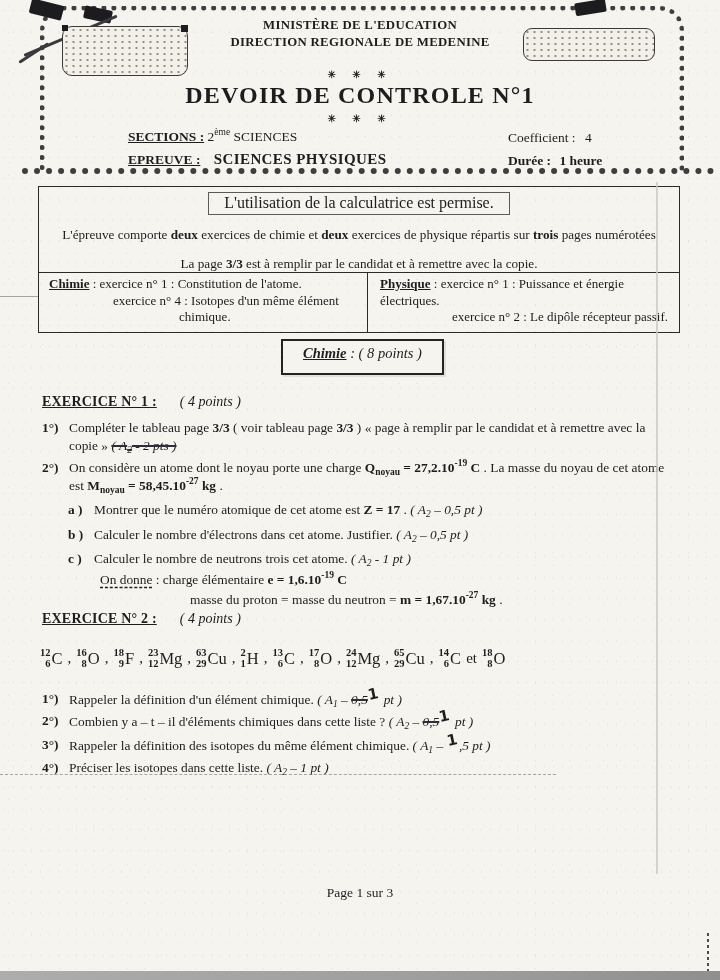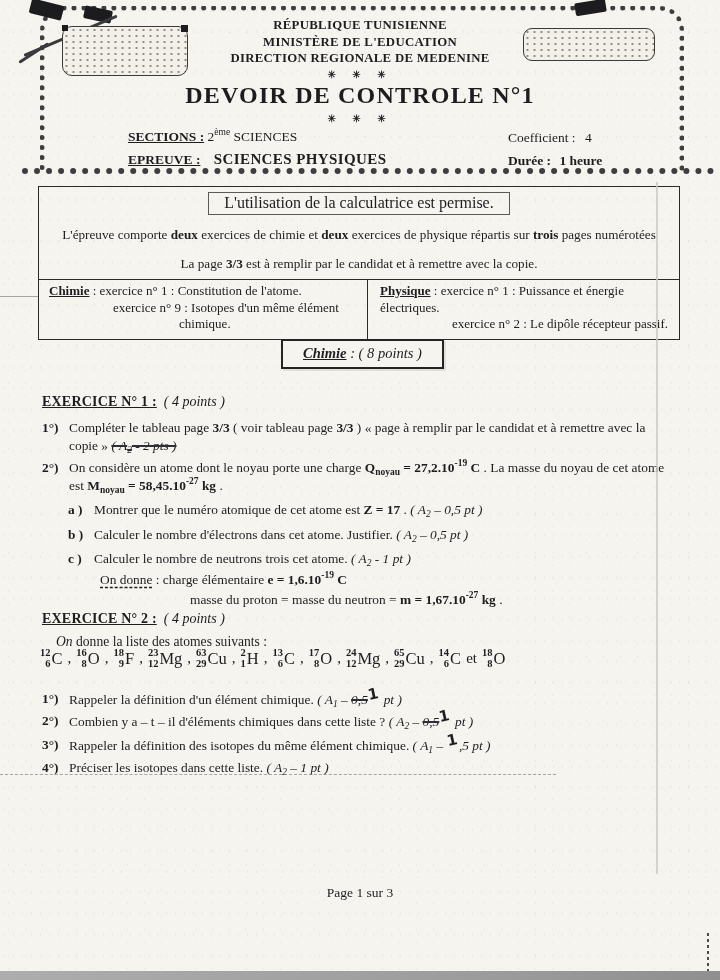--- a/index.html
+++ b/index.html
@@ -37,35 +37,35 @@
   .sections-row{left:128px;top:129px}
   .coef{left:508px;top:130px;font-weight:normal}
   .epreuve-row{left:128px;top:151px}
   .epreuve-val{font-weight:bold;font-size:15px;letter-spacing:.4px}
   .duree{left:508px;top:153px;font-weight:bold}
   
   .notice{position:absolute;left:38px;top:186px;width:642px;border:1.6px solid #2a2a2a}
   .calc-line{text-align:center;margin-top:5px}
   .calc-box{display:inline-block;border:1px solid #5a5a5a;padding:1px 15px 2px;font-size:16px}
   .notice-p{text-align:center;font-size:13.2px;line-height:17.5px;margin-top:11px}
-  .notice-table{display:flex;border-top:1.6px solid #2a2a2a;margin-top:7px;min-height:60px}
+  .notice-table{display:flex;border-top:1.6px solid #2a2a2a;min-height:60px}
   .cell{font-size:13px;line-height:16.5px;padding:3px 6px 5px 10px}
   .cell-chimie{width:328px}
   .cell-physique{flex:1;border-left:1.6px solid #2a2a2a;padding-left:12px}
   .cell .lbl{font-weight:bold;text-decoration:underline}
   .ind1{padding-left:64px}
   .ind2{padding-left:130px}
   .ind3{padding-left:72px}
   
-  .chim-box{position:absolute;left:281px;top:339px;border:2.6px solid #242424;padding:4px 20px 5px;font-size:14.5px;font-style:italic;background:#f6f4ee;box-shadow:2px 2px 0 #00000014}
+  .chim-box{position:absolute;left:281px;top:339px;border:2.6px solid #242424;padding:4px 20px 11px;font-size:14.5px;font-style:italic;background:#f6f4ee;box-shadow:2px 2px 0 #00000014}
   .chim-box .lbl{font-weight:bold;text-decoration:underline}
   
   .ex-head{position:absolute;left:42px;font-size:14px}
   .ex-head .h{font-weight:bold;text-decoration:underline;letter-spacing:.2px}
-  .ex-head .p{margin-left:7px}
+  .ex-head .p{margin-left:23px}
   .q{position:absolute;display:flex;font-size:13.4px;line-height:18px}
   .q .num{font-weight:bold;width:27px;flex-shrink:0}
   .q .txt{flex:1}
   .abc .num{width:26px;font-weight:bold}
   .given{position:absolute;font-size:13.4px}
   .intro{position:absolute;font-size:13.6px}
   
   .b{font-weight:bold}
   .i{font-style:italic}
   .u-dash{text-decoration:underline dashed;text-underline-offset:3px}
@@ -101,21 +101,20 @@
   <div class="ink ink3"></div>
   <div class="pen pen1"></div>
   <div class="pen pen2"></div>
 
   <div class="stamp stamp-left"></div>
   <div class="tick" style="left:62px;top:25px;width:6px;height:6px"></div>
   <div class="tick" style="left:181px;top:25px;width:7px;height:7px"></div>
   <div class="stamp stamp-right"></div>
 
   <div class="hdr hdr-lines">
-    <div>RÉPUBLIQUE TUNISIENNE</div>
     <div>MINISTÈRE DE L'EDUCATION</div>
     <div>DIRECTION REGIONALE DE MEDENINE</div>
   </div>
   <div class="stars stars-top">✳ ✳ ✳</div>
   <div class="hdr title">DEVOIR DE CONTROLE N°1</div>
   <div class="stars stars-mid">✳ ✳ ✳</div>
 
   <div class="meta sections-row">
     <span class="meta-label">SECTIONS :</span>
     <span style=""><span>2</span><sup>ème</sup><span> SCIENCES</span></span>
@@ -135,21 +134,21 @@
 
   <div class="notice">
     <div class="calc-line">
       <span class="calc-box">L'utilisation de la calculatrice est permise.</span>
     </div>
     <div class="notice-p"><span>L'épreuve comporte  </span><span class="b">deux</span><span>  exercices de chimie et  </span><span class="b">deux</span><span>  exercices de physique répartis sur  </span><span class="b">trois</span><span>  pages numérotées</span></div>
     <div class="notice-p"><span>La page  </span><span class="b">3/3</span><span>  est à remplir par le candidat et à remettre avec la copie.</span></div>
     <div class="notice-table">
       <div class="cell cell-chimie">
         <div><span class="lbl">Chimie</span><span> : exercice n° 1 :  Constitution de l'atome.</span></div>
-        <div class="ind1">exercice n° 9 :  Isotopes d'un même élément</div>
+        <div class="ind1">exercice n° 4 :  Isotopes d'un même élément</div>
         <div class="ind2">chimique.</div>
       </div>
       <div class="cell cell-physique">
         <div><span class="lbl">Physique</span><span> : exercice n° 1 :  Puissance et énergie électriques.</span></div>
         <div class="ind3">exercice n° 2 :  Le dipôle récepteur passif.</div>
       </div>
     </div>
   </div>
 
   <div class="chim-box">
@@ -182,21 +181,20 @@
     <span class="num">c )</span>
     <span class="txt"><span>Calculer le nombre de neutrons trois cet atome. </span><span class="i">( A</span><sub class="i">2</sub><span class="i"> - 1 pt )</span></span>
   </div>
 
   <div class="given" style="left:100px;top:572px"><span class="u-dash">On donne</span><span> : charge élémentaire  </span><span class="b">e</span><span class="b"> = 1,6.10</span><sup class="b">-19</sup><span class="b"> C</span></div>
   <div class="given" style="left:190px;top:592px"><span>masse du proton = masse du neutron = </span><span class="b">m</span><span class="b"> = 1,67.10</span><sup class="b">-27</sup><span class="b"> kg</span><span> .</span></div>
 
   <div class="ex-head" style="top:611px">
     <span class="h">EXERCICE N° 2 :</span><span class="p i">( 4 points )</span>
   </div>
-  <div class="intro" style="left:56px;top:634px"><span class="i">On</span><span> donne la liste des atomes suivants :</span></div>
 
   <div class="iso-row"><span class="nuclide">
         <span class="stack">
           <span>12</span>
           <span>6</span>
         </span>
         <span class="sym">C</span>
       </span><span class="iso-sep">,</span><span class="nuclide">
         <span class="stack">
           <span>16</span>

